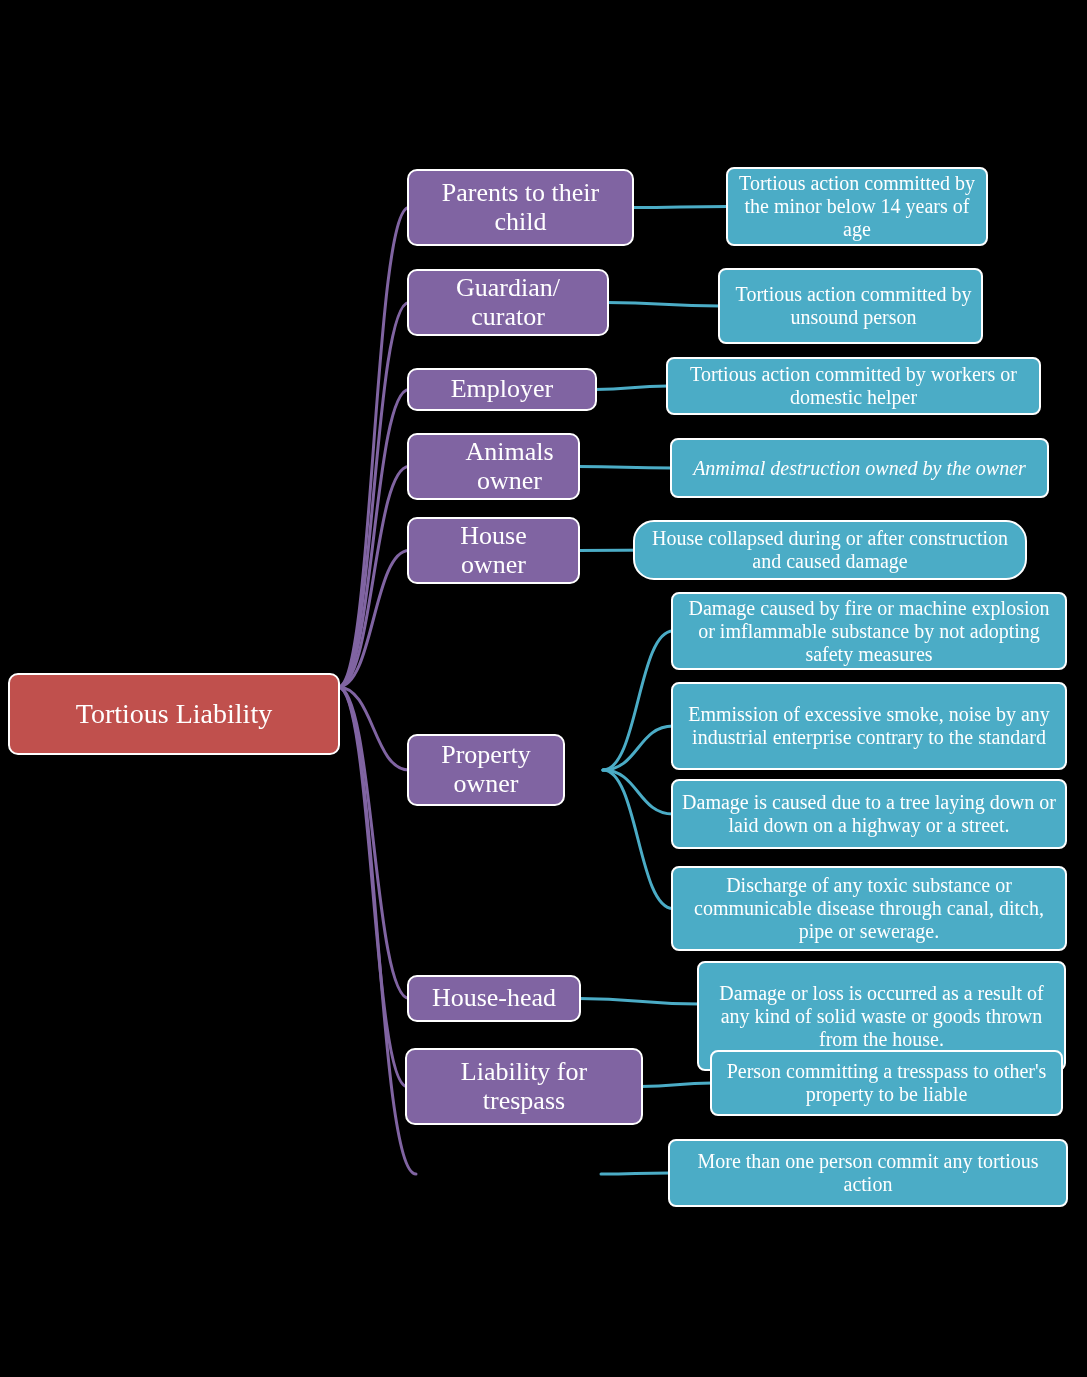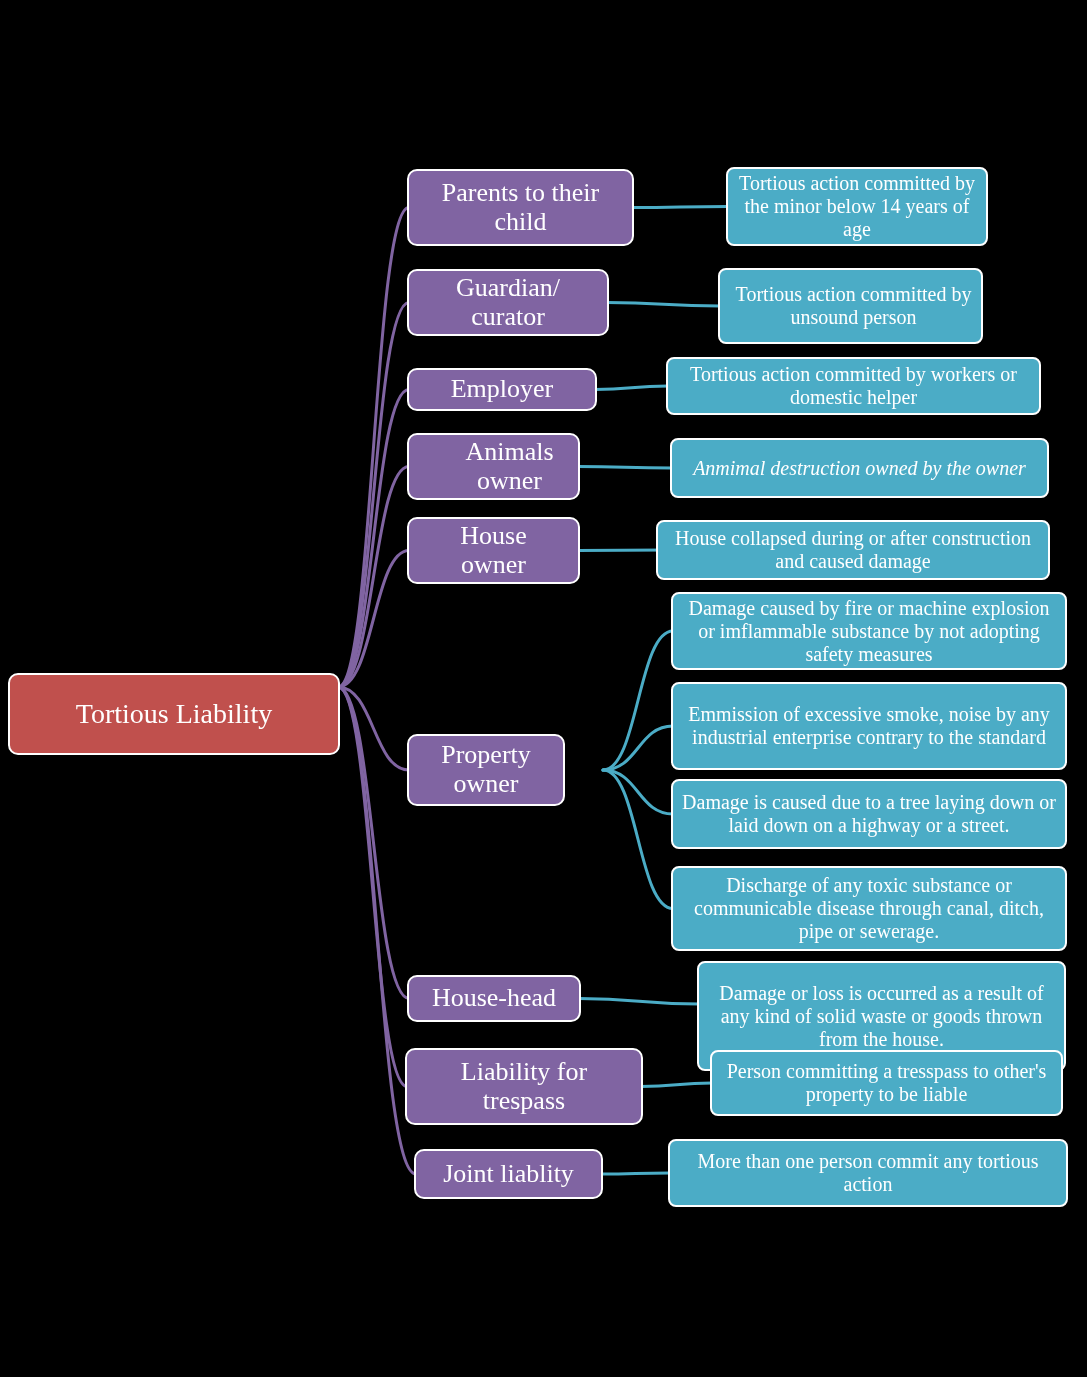--- a/index.html
+++ b/index.html
@@ -109,37 +109,34 @@
   </div>
   <div class="node branch" id="node-b5" style="left:407px; top:734px; width:158px; height:72px; padding:4px 20px;">
     <span class="lbl">Property owner</span>
   </div>
   <div class="node branch" id="node-b6" style="left:407px; top:975px; width:174px; height:47px;">
     <span class="lbl">House-head</span>
   </div>
   <div class="node branch" id="node-b7" style="left:405px; top:1048px; width:238px; height:77px;">
     <span class="lbl">Liability for trespass</span>
   </div>
-  <div class="node branch" id="node-b8" style="left:414px; top:1149px; width:189px; height:50px;">
-    <span class="lbl">Joint liablity</span>
-  </div>
 
   <div class="node leaf" style="left:726px; top:167px; width:262px; height:79px;">
     <span class="lbl">Tortious action committed by the minor below 14 years of age</span>
   </div>
   <div class="node leaf" style="left:718px; top:268px; width:265px; height:76px;padding-left:12px;">
     <span class="lbl">Tortious action committed by unsound person</span>
   </div>
   <div class="node leaf" style="left:666px; top:357px; width:375px; height:58px;">
     <span class="lbl">Tortious action committed by workers or domestic helper</span>
   </div>
   <div class="node leaf" style="left:670px; top:438px; width:379px; height:60px;font-style:italic;">
     <span class="lbl">Anmimal destruction owned by the owner</span>
   </div>
-  <div class="node leaf" style="left:656px; top:520px; width:394px; height:60px;">
+  <div class="node leaf" style="left:633px; top:520px; width:394px; height:60px;border-radius:21px;">
     <span class="lbl">House collapsed during or after construction and caused damage</span>
   </div>
   <div class="node leaf" style="left:671px; top:592px; width:396px; height:78px;">
     <span class="lbl">Damage caused by fire or machine explosion or imflammable substance by not adopting safety measures</span>
   </div>
   <div class="node leaf" style="left:671px; top:682px; width:396px; height:88px;">
     <span class="lbl">Emmission of excessive smoke, noise by any industrial enterprise contrary to the standard</span>
   </div>
   <div class="node leaf" style="left:671px; top:779px; width:396px; height:70px;">
     <span class="lbl">Damage is caused due to a tree laying down or laid down on a highway or a street.</span>

